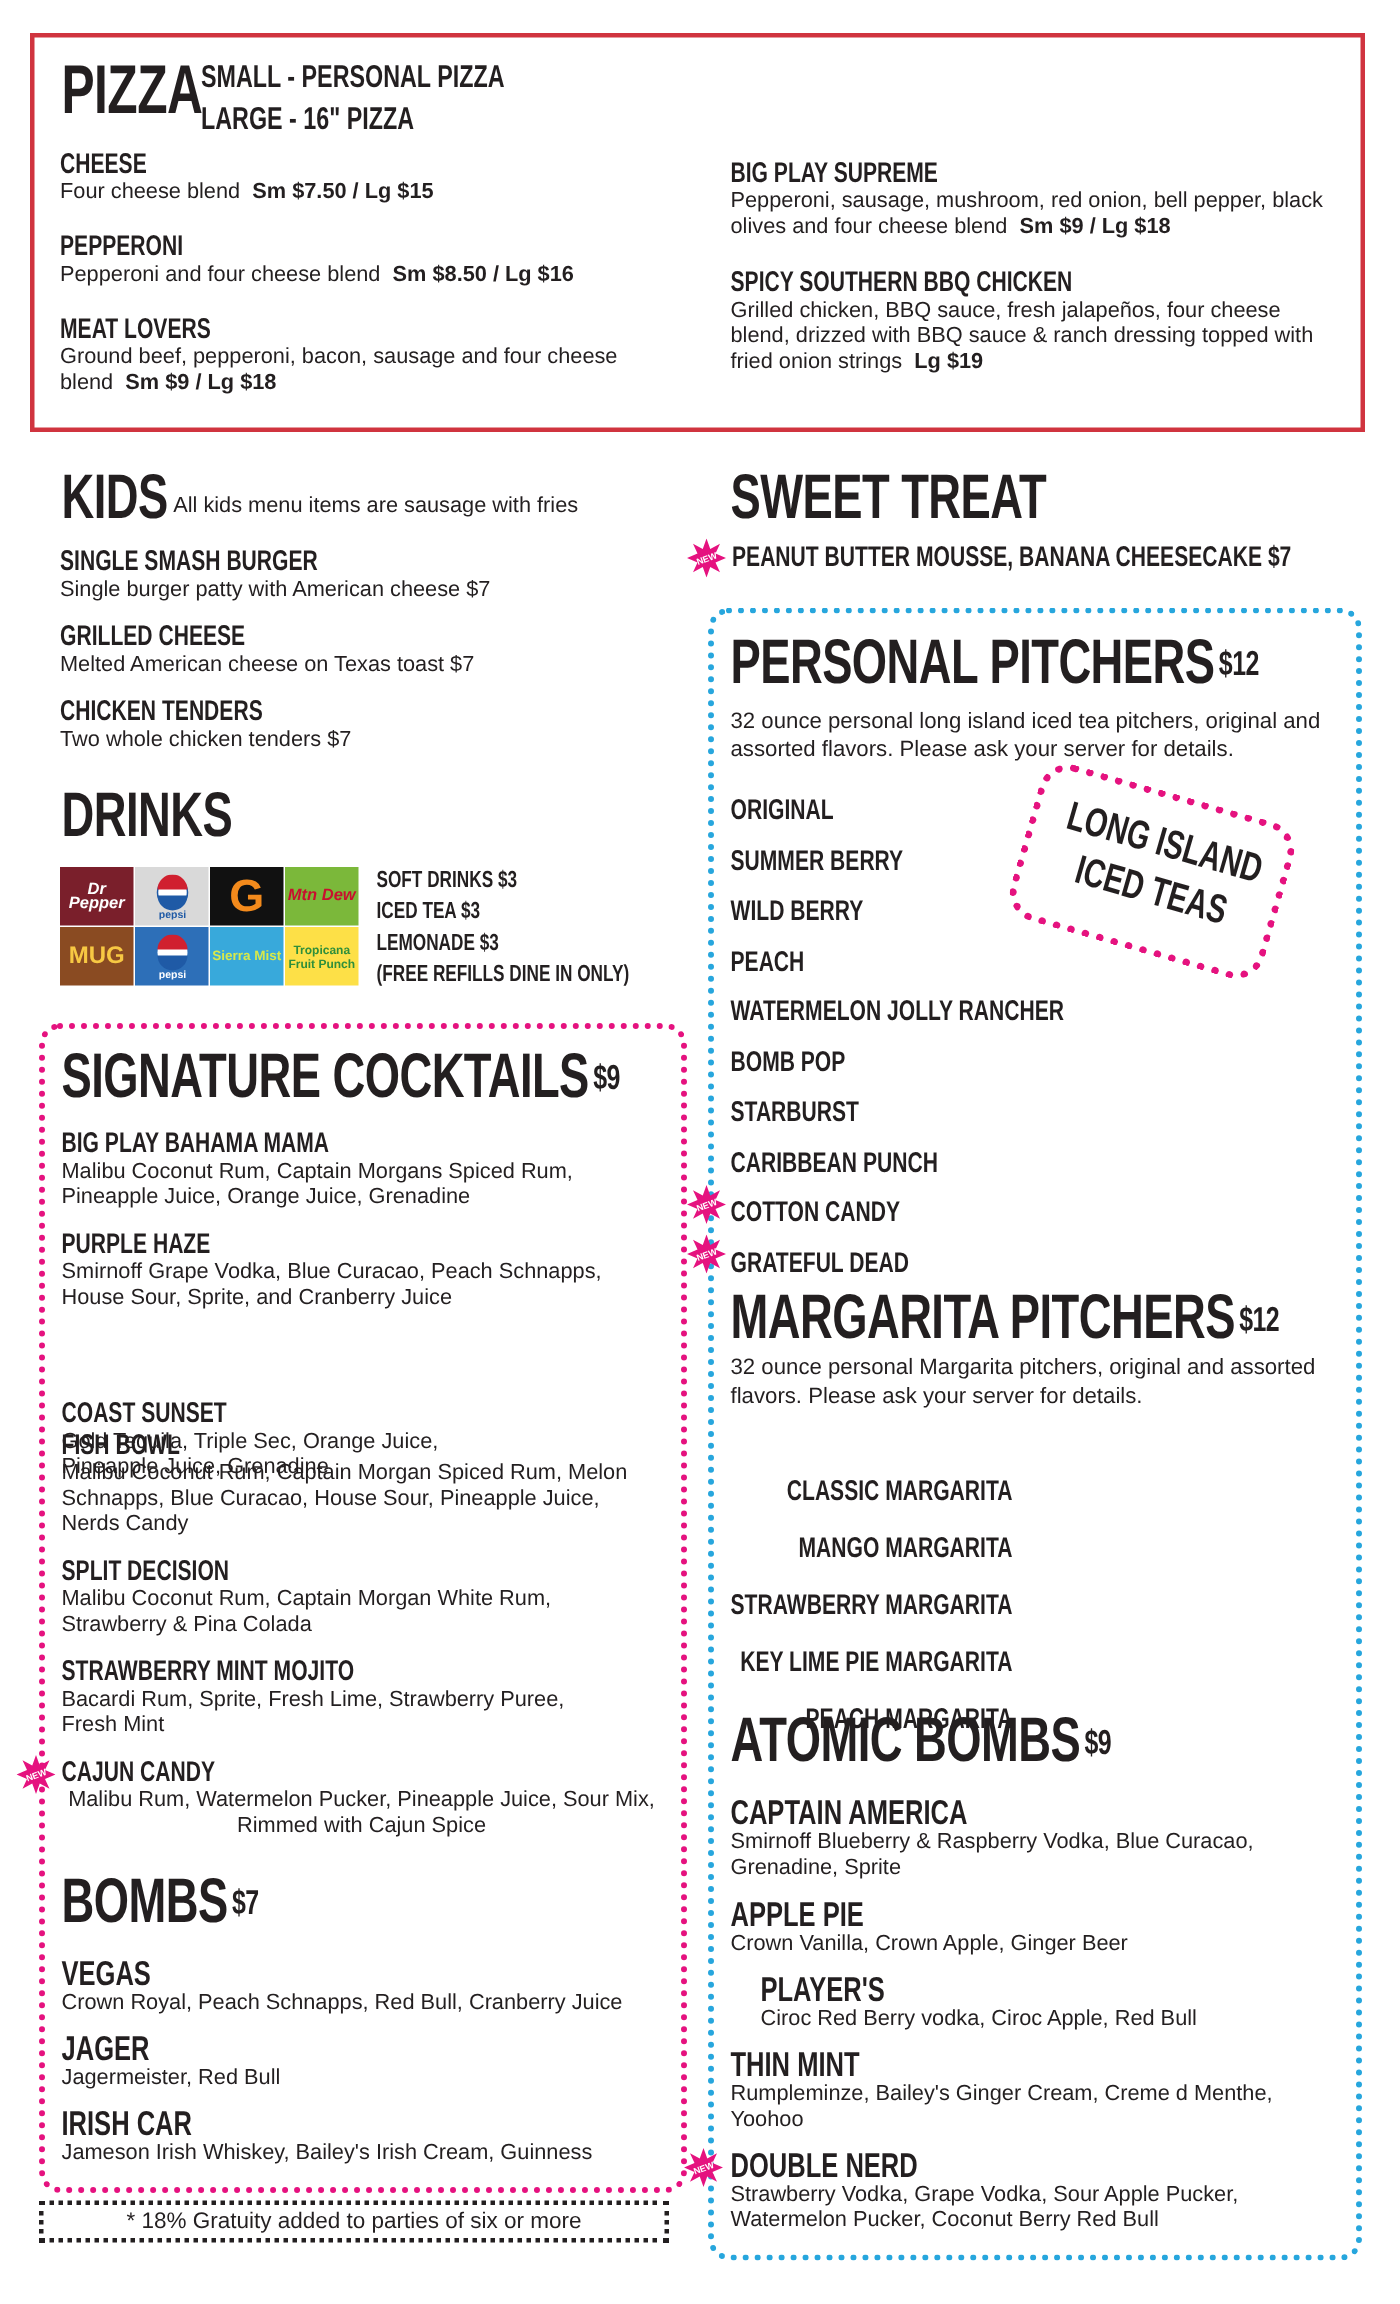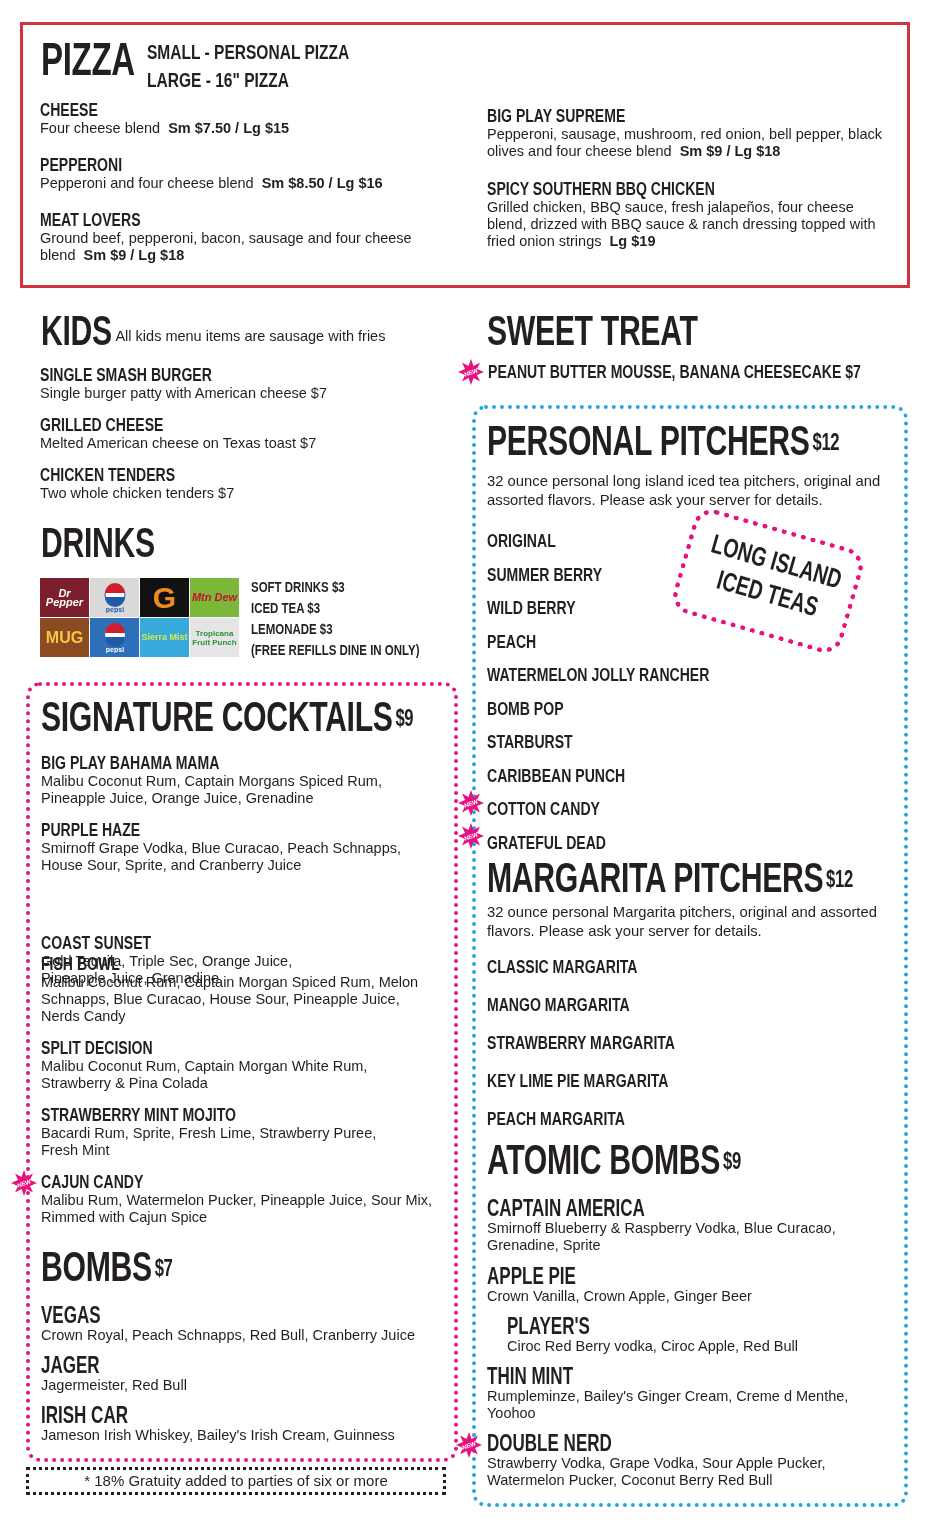--- a/index.html
+++ b/index.html
@@ -28,21 +28,21 @@
   .logo { display:flex; align-items:center; justify-content:center; font-size:8px; font-weight:bold; overflow:hidden; text-align:center; line-height:9px; }
 
   .stamp { left:680px; top:527px; width:176px; height:108px; border:5px dotted #e5127f; border-radius:20px; box-sizing:border-box; transform:rotate(16deg); }
   .stamp-text { position:absolute; left:14px; top:12px; font-family:"Liberation Sans", sans-serif; font-weight:bold; font-size:27px; line-height:33px; transform:scaleX(0.72); transform-origin:left top; white-space:nowrap; text-align:center; width:200px; }
 </style>
 </head>
 <body>
 
 <div id="pizza-box" class="abs"></div>
 <div class="abs big-title" style="left:41px;top:34px;font-size:46px;line-height:50px;">PIZZA</div>
-<div class="abs" style="left:147px;top:38px;">
+<div class="abs" style="left:134px;top:38px;">
   <span class="item-name" style="font-size:21px;line-height:28px;">SMALL - PERSONAL PIZZA</span>
   <span class="item-name" style="font-size:21px;line-height:28px;">LARGE - 16" PIZZA</span>
 </div>
 
 <div class="abs" style="left:40px;top:100px;width:420px;">
   <span class="item-name">CHEESE</span>
   <div class="body-text"><span>Four cheese blend</span>&nbsp;&nbsp;<span class="price-b">Sm $7.50 / Lg $15</span></div>
 </div>
 <div class="abs" style="left:40px;top:155px;width:420px;">
   <span class="item-name">PEPPERONI</span>
@@ -94,21 +94,21 @@
   <div class="logo" style="background:#8a4b22;color:#f7c843;font-size:16px;">MUG</div>
   <div class="logo" style="background:#2d6fb8;color:#fff;">
     <svg width="26" height="30" viewBox="0 0 26 30">
         <circle cx="13" cy="12" r="10" fill="#fff"></circle>
         <path d="M3 10 A10 10 0 0 1 23 10 Z" fill="#d0202f"></path>
         <path d="M3 14 A10 10 0 0 0 23 14 Z" fill="#1f5aa6"></path>
         <text x="13" y="29" font-size="7" text-anchor="middle" fill="#fff" font-family="Liberation Sans, sans-serif">pepsi</text>
       </svg>
   </div>
   <div class="logo" style="background:#38a9db;color:#d8e94a;font-size:9px;">Sierra Mist</div>
-  <div class="logo" style="background:#e5e5e5;color:#2f8f3b;font-size:8px;">Tropicana Fruit Punch</div>
+  <div class="logo" style="background:#fde047;color:#2f8f3b;font-size:8px;">Tropicana Fruit Punch</div>
 </div>
 <div class="abs" style="left:251px;top:576px;">
   <span class="item-name" style="font-size:15.5px;line-height:21px;">SOFT DRINKS   $3</span>
   <span class="item-name" style="font-size:15.5px;line-height:21px;">ICED TEA   $3</span>
   <span class="item-name" style="font-size:15.5px;line-height:21px;">LEMONADE   $3</span>
   <span class="item-name" style="font-size:15.5px;line-height:21px;">(FREE REFILLS DINE IN ONLY)</span>
 </div>
 
 <div id="cocktail-box" class="abs"></div>
 <div class="abs big-title" style="left:41px;top:693px;font-size:42px;line-height:48px;"><span>SIGNATURE COCKTAILS</span><sup class="dollar">$9</sup></div>
@@ -138,21 +138,21 @@
   <div class="body-text" style="width:375px;">Bacardi Rum, Sprite, Fresh Lime, Strawberry Puree, Fresh Mint</div>
 </div>
 <div class="abs new-badge" style="left:11px;top:1170px;">
   <svg viewBox="0 0 26 26">
       <polygon points="13,0 15.5,7 22,3.5 19,10 26,13 19,16 22,22.5 15.5,19 13,26 10.5,19 4,22.5 7,16 0,13 7,10 4,3.5 10.5,7" fill="#e5127f"></polygon>
       <text x="13" y="15.5" font-size="6" text-anchor="middle" fill="#fff" font-family="Liberation Sans, sans-serif" font-weight="bold" transform="rotate(-20 13 13)">NEW</text>
     </svg>
 </div>
 <div class="abs" style="left:41px;top:1172px;width:400px;">
   <span class="item-name">CAJUN CANDY</span>
-  <div class="body-text" style="width:400px;">Malibu Rum, Watermelon Pucker, Pineapple Juice, Sour Mix, Rimmed with Cajun Spice</div>
+  <div class="body-text" style="width:400px;text-align:center;">Malibu Rum, Watermelon Pucker, Pineapple Juice, Sour Mix, Rimmed with Cajun Spice</div>
 </div>
 
 <div class="abs big-title" style="left:41px;top:1243px;font-size:42px;line-height:48px;"><span>BOMBS</span><sup class="dollar">$7</sup></div>
 <div class="abs" style="left:41px;top:1303px;width:410px;">
   <span class="item-name" style="font-size:23px;line-height:24px;">VEGAS</span>
   <div class="body-text">Crown Royal, Peach Schnapps, Red Bull, Cranberry Juice</div>
 </div>
 <div class="abs" style="left:41px;top:1353px;width:410px;">
   <span class="item-name" style="font-size:23px;line-height:24px;">JAGER</span>
   <div class="body-text">Jagermeister, Red Bull</div>
@@ -207,21 +207,21 @@
 
 <div class="abs stamp">
   <div class="stamp-text">
     <div>LONG ISLAND</div>
     <div>ICED TEAS</div>
   </div>
 </div>
 
 <div class="abs big-title" style="left:487px;top:854px;font-size:42px;line-height:48px;"><span>MARGARITA PITCHERS</span><sup class="dollar">$12</sup></div>
 <div class="abs body-text" style="left:487px;top:903px;width:390px;font-size:14.8px;line-height:19px;">32 ounce personal Margarita  pitchers, original and assorted flavors. Please ask your server for details.</div>
-<div class="abs" style="left:487px;top:948px;">
+<div class="abs" style="left:487px;top:976px;text-align:right;">
   <span class="item-name" style="line-height:38px;">CLASSIC MARGARITA</span>
   <span class="item-name" style="line-height:38px;">MANGO MARGARITA</span>
   <span class="item-name" style="line-height:38px;">STRAWBERRY MARGARITA</span>
   <span class="item-name" style="line-height:38px;">KEY LIME PIE MARGARITA</span>
   <span class="item-name" style="line-height:38px;">PEACH MARGARITA</span>
 </div>
 
 <div class="abs big-title" style="left:487px;top:1136px;font-size:42px;line-height:48px;"><span>ATOMIC BOMBS</span><sup class="dollar">$9</sup></div>
 
 <div class="abs" style="left:487px;top:1196px;width:410px;">

